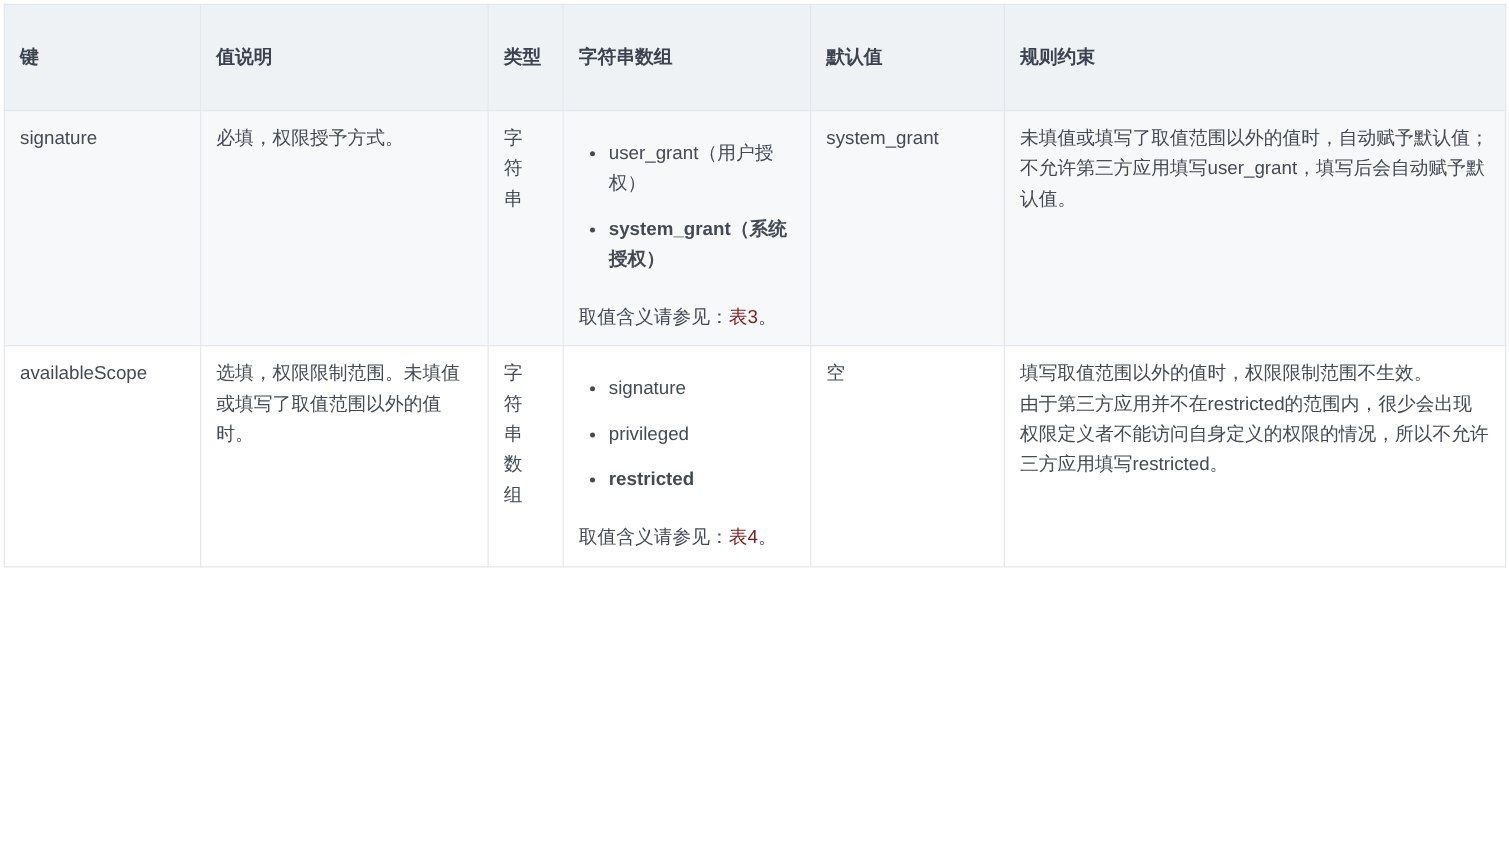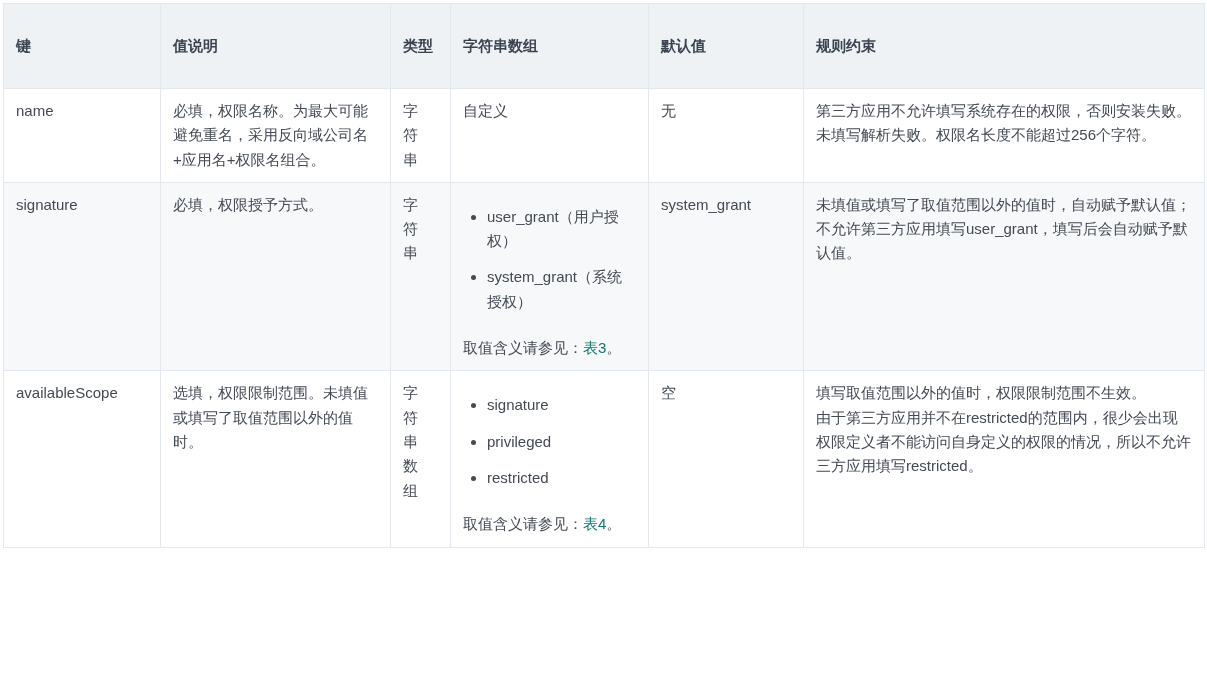--- a/index.html
+++ b/index.html
@@ -72,27 +72,27 @@
   ul.vals {
     margin: 12px 0 0 0;
     padding-left: 24px;
     list-style: disc;
   }
   ul.vals li {
     margin: 0 0 12px 0;
     padding: 0;
     line-height: 1.62;
   }
-  ul.vals li:last-child { margin-bottom: 0; }
+  ul.vals li:last-child { margin-bottom: 0; font-weight: bold; }
   .see-also {
     margin-top: 22px;
     line-height: 1.62;
   }
   a.doclink {
-    color: #0f766e;
+    color: #7f1d1d;
     text-decoration: none;
   }
   .rule-cell { padding-right: 16px; }
 </style>
 </head>
 <body>
 
 <div class="table-wrap">
   <table class="spec">
     <colgroup>
@@ -108,32 +108,20 @@
         <th>键</th>
         <th>值说明</th>
         <th>类型</th>
         <th>字符串数组</th>
         <th>默认值</th>
         <th>规则约束</th>
       </tr>
     </thead>
     <tbody>
 
-      <tr class="odd">
-        <td class="cell-key">name</td>
-        <td class="cell-text">必填，权限名称。为最大可能避免重名，采用反向域公司名+应用名+权限名组合。</td>
-        <td class="type-cell">
-          <span class="stack">字符串</span>
-        </td>
-        <td>
-          <span>自定义</span>
-        </td>
-        <td>无</td>
-        <td class="cell-text rule-cell">第三方应用不允许填写系统存在的权限，否则安装失败。未填写解析失败。权限名长度不能超过256个字符。</td>
-      </tr>
 
       <tr class="even">
         <td class="cell-key">signature</td>
         <td class="cell-text">必填，权限授予方式。</td>
         <td class="type-cell">
           <span class="stack">字符串</span>
         </td>
         <td>
           <ul class="vals">
             <li>user_grant（用户授权）</li>

